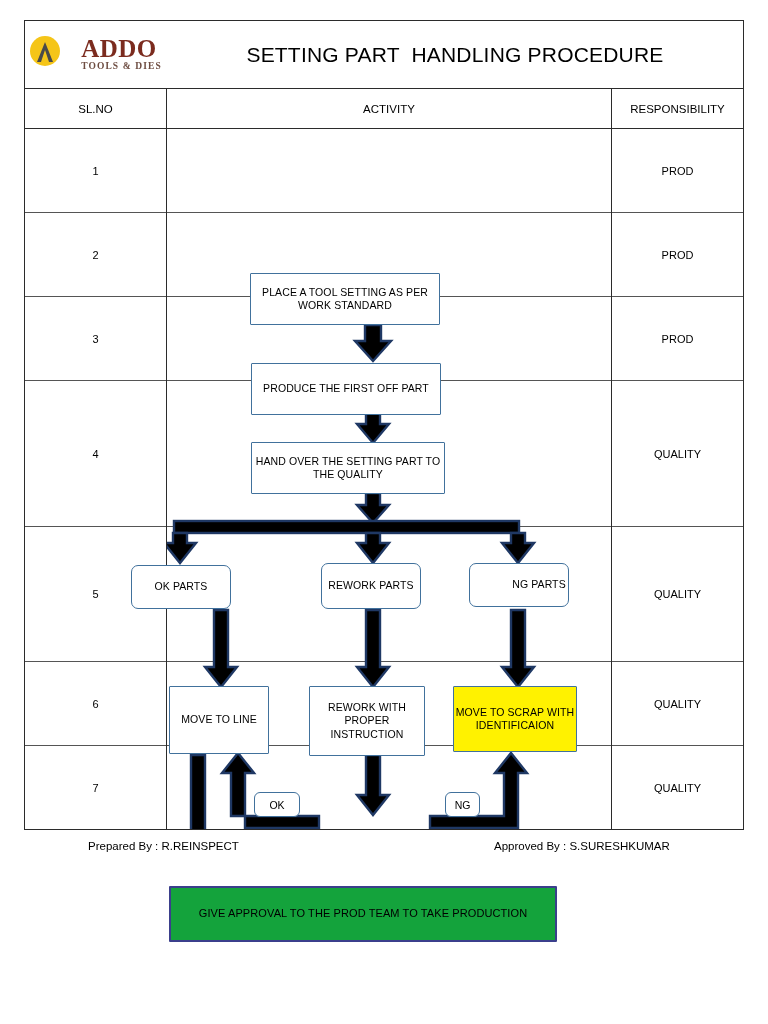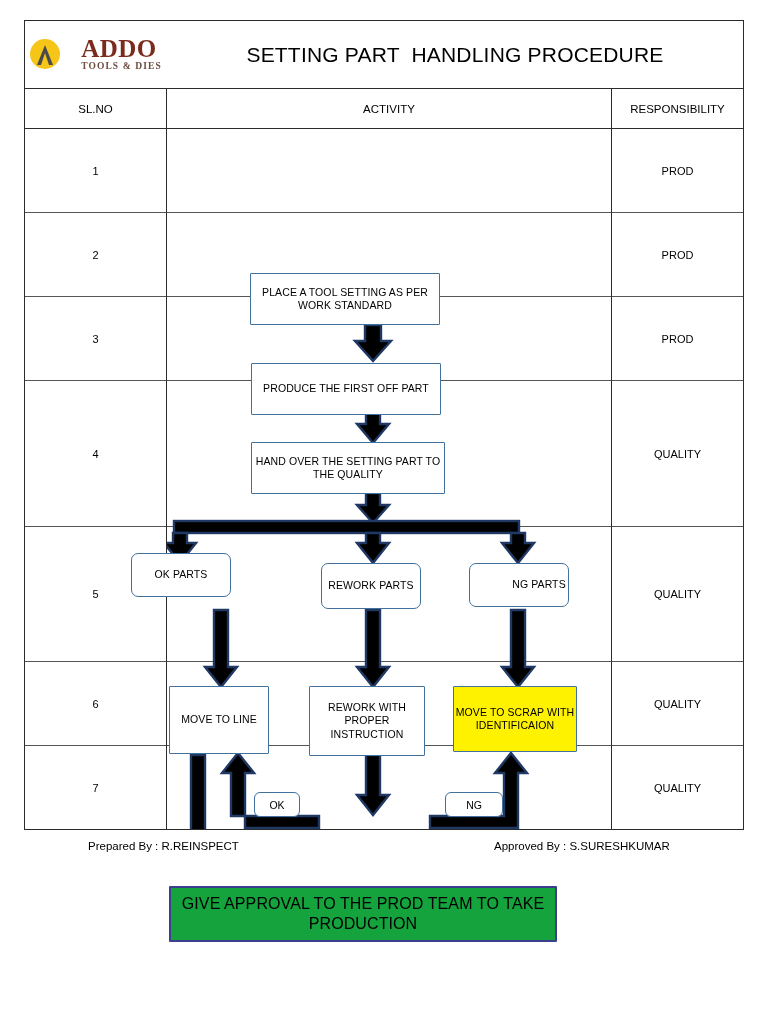--- a/index.html
+++ b/index.html
@@ -36,21 +36,20 @@
   }
   .logo-cell {
     width: 142px;
     display: flex;
     align-items: center;
     justify-content: center;
     box-sizing: border-box;
   }
   .logo {
     display: flex;
-    align-items: center;
     gap: 21px;
     transform: translateY(-1px);
   }
   .logo-mark {
     position: relative;
     width: 30px;
     height: 30px;
     flex: 0 0 auto;
   }
   .logo-mark .disc {
@@ -164,21 +163,21 @@
     display: flex;
     align-items: center;
     justify-content: center;
     text-align: center;
     font-size: 10.5px;
     line-height: 1.25;
     letter-spacing: 0.1px;
     z-index: 3;
   }
   .node.yellow { background: #FFF200; border-color: #41719C; }
-  .node.green  { background: #14A33C; border-color: #3B3F8C; border-width: 2px; font-size: 16px; }
+  .node.green  { background: #14A33C; border-color: #3B3F8C; border-width: 2px; font-size: 11px; }
   .node.small  { font-size: 10.5px; border-radius: 7px; }
   .tag {
     position: absolute;
     box-sizing: border-box;
     border: 1.4px solid #41719C;
     border-radius: 6px;
     background: #ffffff;
     display: flex;
     align-items: center;
     justify-content: center;
@@ -285,38 +284,38 @@
           <path class="ar" d="M 263 699 L 263 687 L 337 687 L 337 644 L 328 644 L 344 624 L 360 644 L 351 644 L 351 699 Z"></path>
 
         </svg>
 
         <div class="node" style="left:83px;  top:144px; width:190px; height:52px;">PLACE A TOOL SETTING AS PER WORK STANDARD</div>
 
         <div class="node" style="left:84px;  top:234px; width:190px; height:52px;">PRODUCE THE FIRST OFF PART</div>
 
         <div class="node" style="left:84px;  top:313px; width:194px; height:52px;">HAND OVER THE SETTING PART TO THE QUALITY</div>
 
-        <div class="node small" style="left:-36px; top:424px; width:100px; height:44px;">OK PARTS</div>
+        <div class="node small" style="left:-36px; top:436px; width:100px; height:44px;">OK PARTS</div>
 
         <div class="node small" style="left:154px; top:434px; width:100px; height:46px;">REWORK PARTS</div>
 
         <div class="node small" style="left:302px; top:434px; width:100px; height:44px;padding-left:40px;">NG PARTS</div>
 
         <div class="node" style="left:2px;   top:557px; width:100px; height:68px;">MOVE TO LINE</div>
 
         <div class="node" style="left:142px; top:557px; width:116px; height:70px;">REWORK WITH PROPER INSTRUCTION</div>
 
         <div class="node yellow" style="left:286px; top:557px; width:124px; height:66px;">MOVE TO SCRAP WITH IDENTIFICAION</div>
 
 
         <div class="node green" style="left:2px;   top:757px; width:388px; height:56px;">GIVE APPROVAL TO THE PROD TEAM TO TAKE PRODUCTION</div>
 
         <div class="tag" style="left:87px;  top:663px; width:46px; height:25px;">OK</div>
 
-        <div class="tag" style="left:278px; top:663px; width:58px; height:25px;">NG</div>
+        <div class="tag" style="left:278px; top:663px; width:35px; height:25px;">NG</div>
 
       </div>
     </div>
 
     <div class="col-resp">
       <div class="cell h1">PROD</div>
       <div class="cell h2">PROD</div>
       <div class="cell h3">PROD</div>
       <div class="cell h4">QUALITY</div>
       <div class="cell h5">QUALITY</div>

